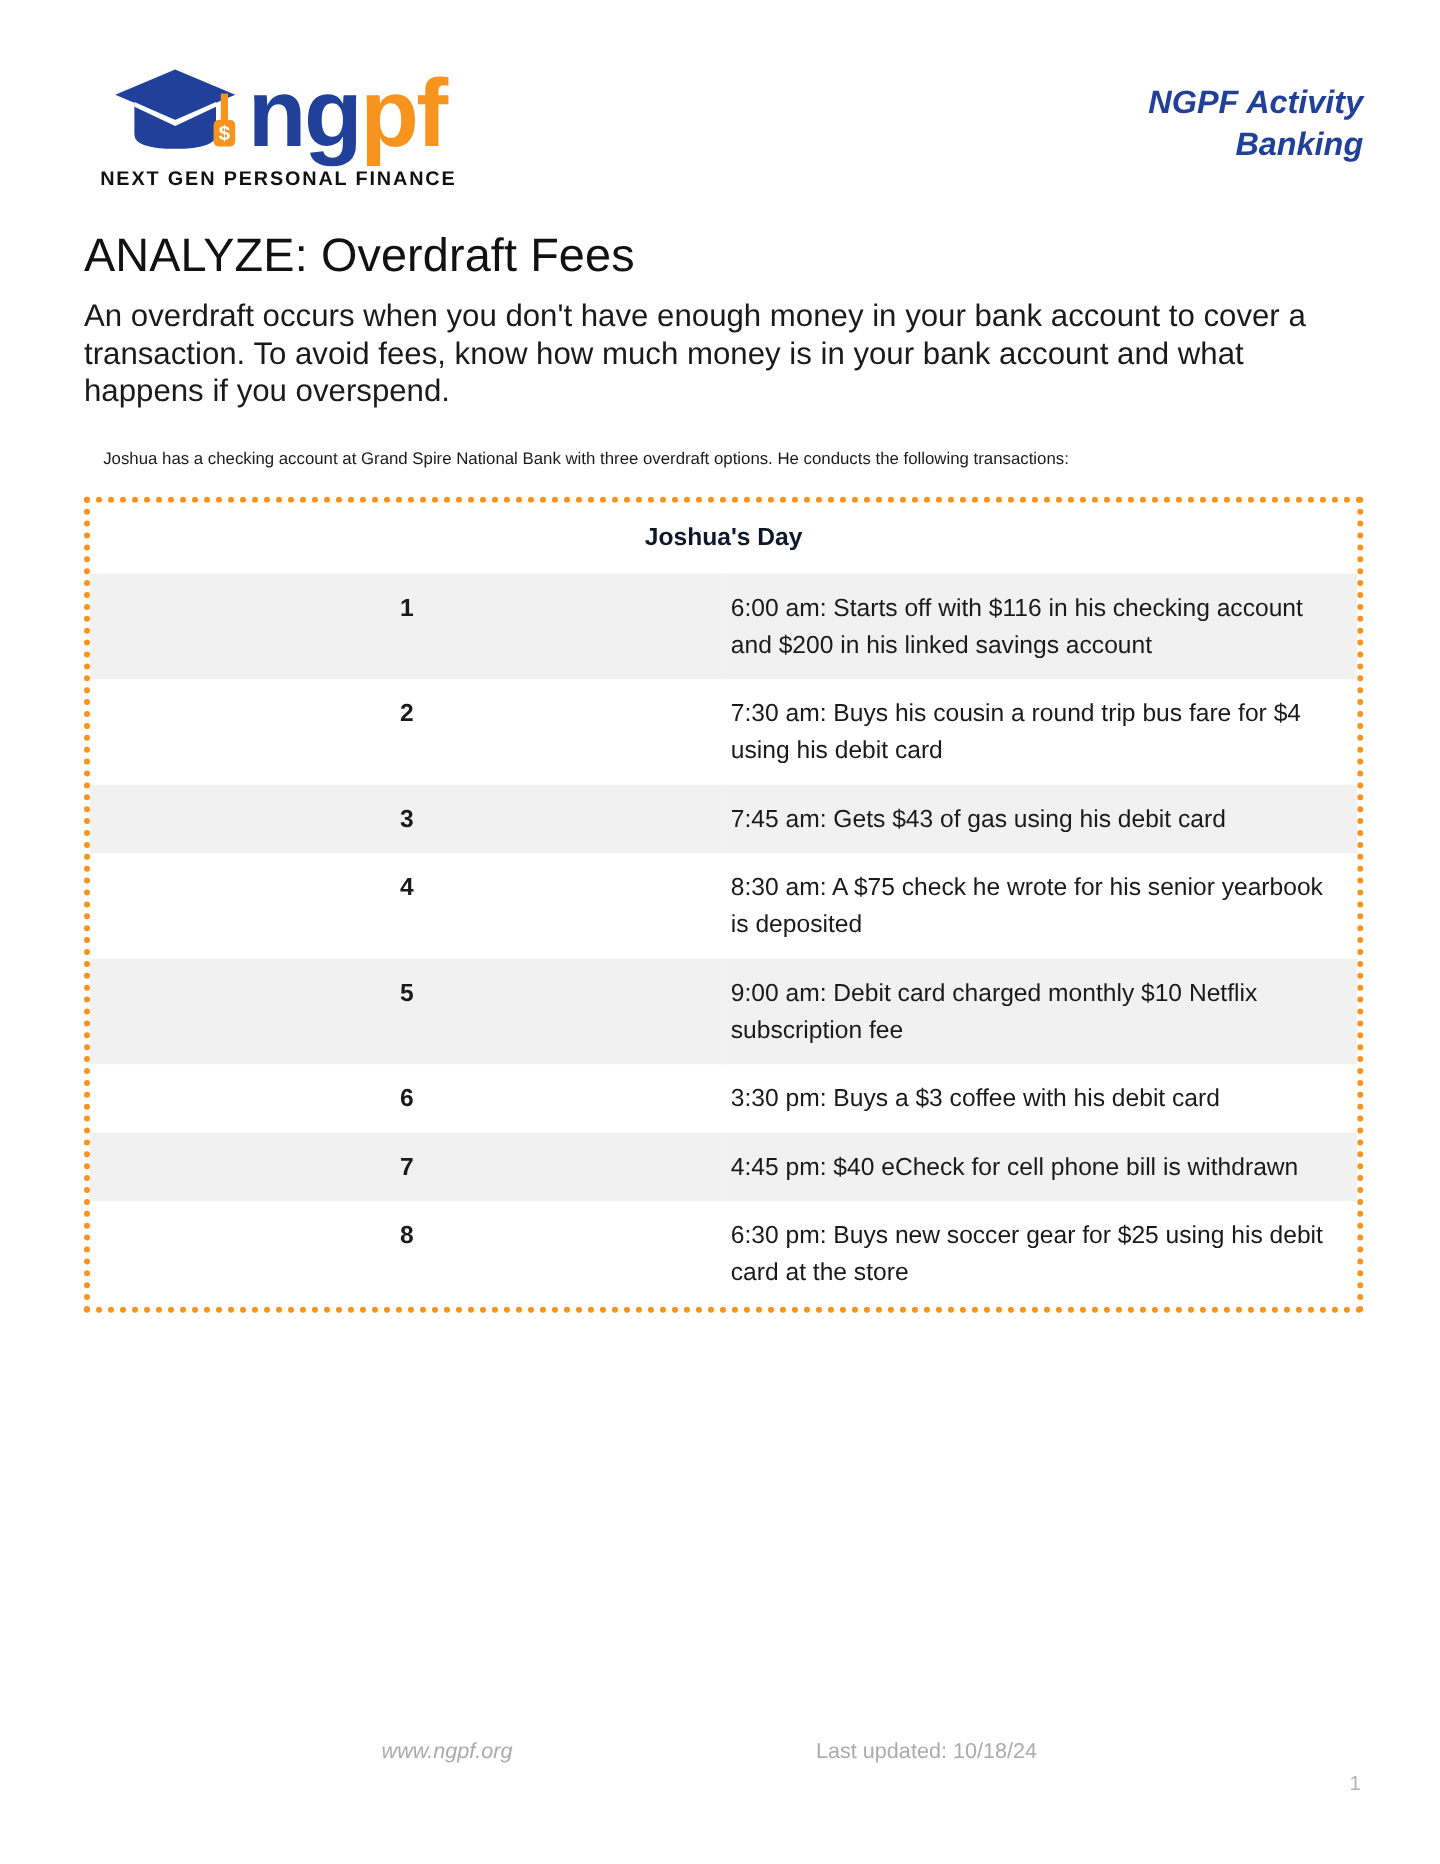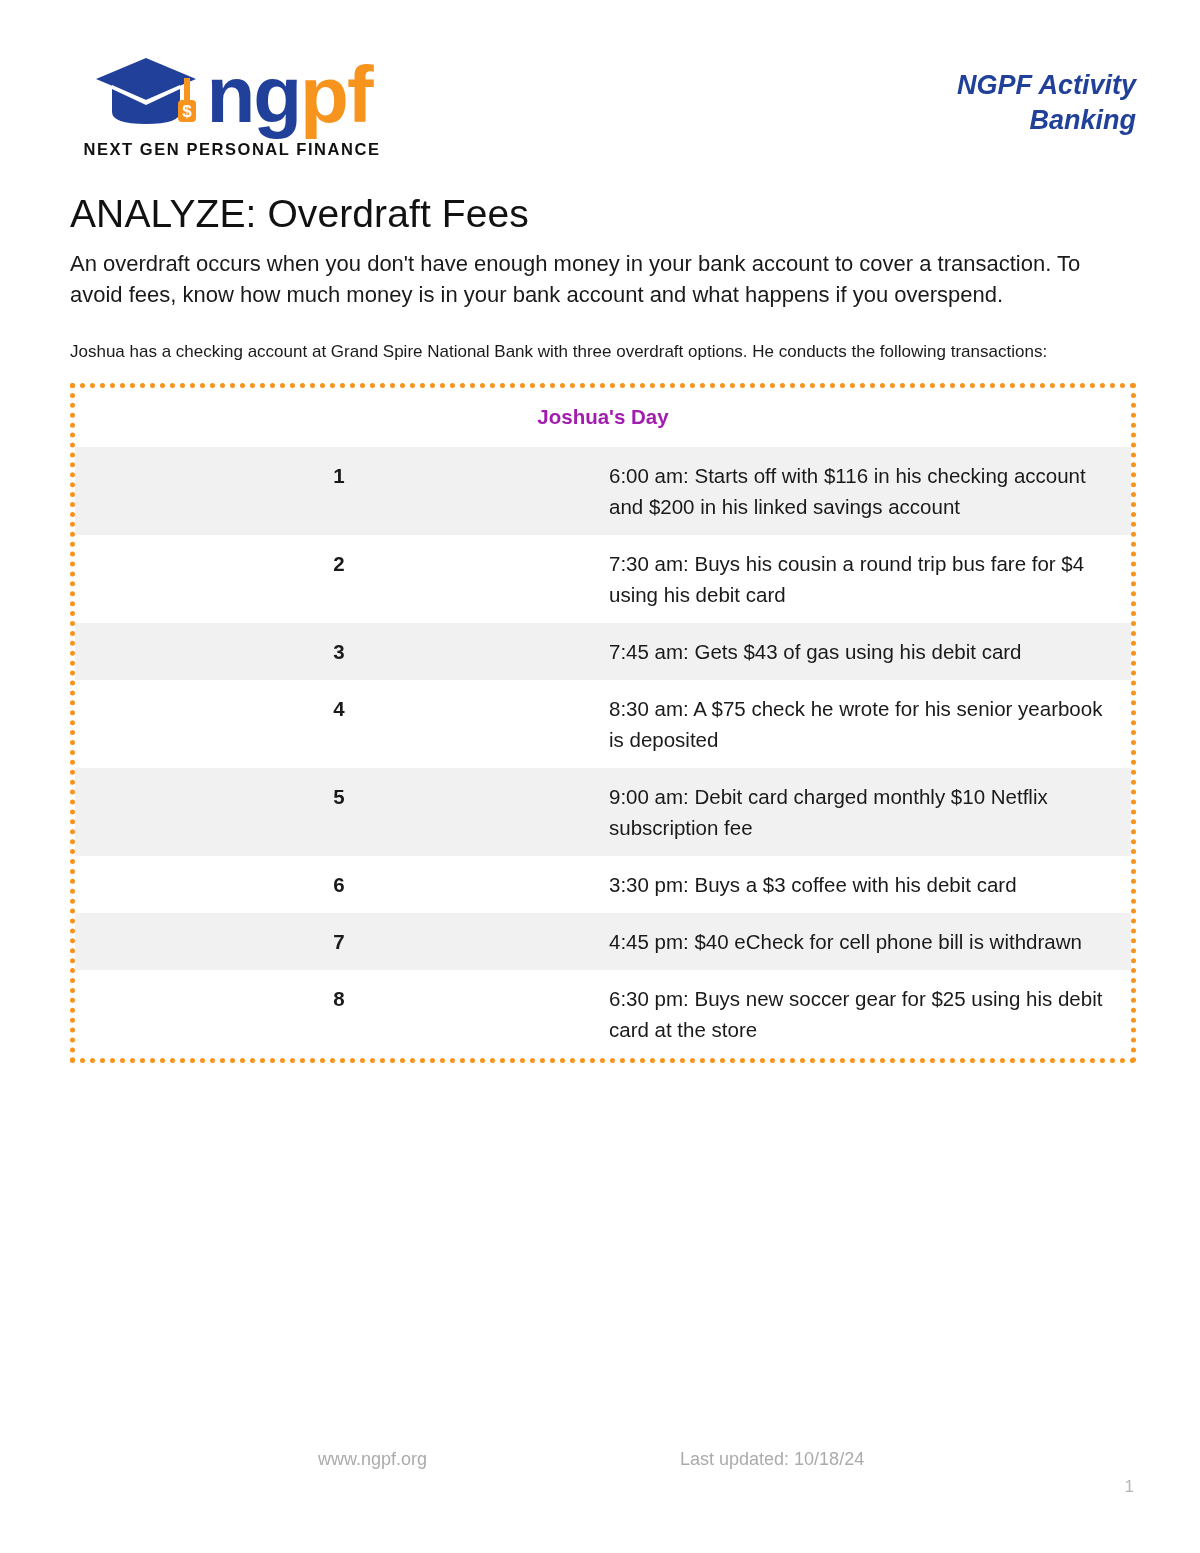--- a/index.html
+++ b/index.html
@@ -88,38 +88,38 @@
   }
   .doc-title {
     font-size: 39px;
     font-weight: 300;
     line-height: 48px;
     color: #111111;
     margin: 0 0 10px 0;
     letter-spacing: 0.1px;
   }
   .intro-para {
-    font-size: 22px;
+    font-size: 26px;
     line-height: 31px;
     color: #1a1a1a;
     margin: 0 0 26px 0;
     max-width: 1040px;
   }
   .part-heading {
     font-size: 20.5px;
     font-weight: 700;
     line-height: 30px;
     margin: 0;
     color: #111111;
   }
   .part-intro {
-    font-size: 17px;
+    font-size: 14px;
     line-height: 31px;
     color: #1a1a1a;
-    margin: 0 0 16px 0;
+    margin: 0 0 16px 16px;
     max-width: 1050px;
   }
 
   
   .table-wrap {
     border: 5px dotted #F7941E;
     padding: 0;
     background: #ffffff;
     margin-top: 6px;
   }
@@ -127,21 +127,21 @@
     width: 100%;
     border-collapse: collapse;
     table-layout: fixed;
   }
   table.day-table th.table-title {
     text-align: center;
     font-size: 20.5px;
     font-weight: 700;
     padding: 17px 10px 18px 10px;
     background: #ffffff;
-    color: #a21caf;
+    color: #0f172a;
   }
   table.day-table td {
     font-size: 20.5px;
     line-height: 31px;
     color: #1a1a1a;
     padding: 13px 6px 13px 6px;
     vertical-align: top;
   }
   table.day-table td.num {
     width: 58px;
@@ -161,20 +161,21 @@
     right: 0;
     bottom: 44px;
     height: 60px;
     color: #ABABAB;
     font-size: 18px;
   }
   .footer-url {
     position: absolute;
     left: 318px;
     top: 0;
+    font-style: italic;
   }
   .footer-updated {
     position: absolute;
     left: 680px;
     top: 0;
   }
   .page-number {
     position: absolute;
     right: 66px;
     top: 28px;

